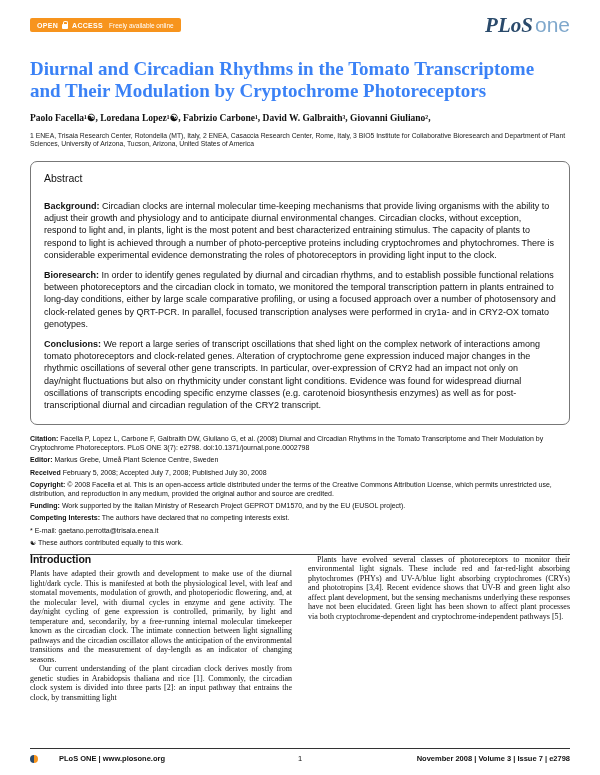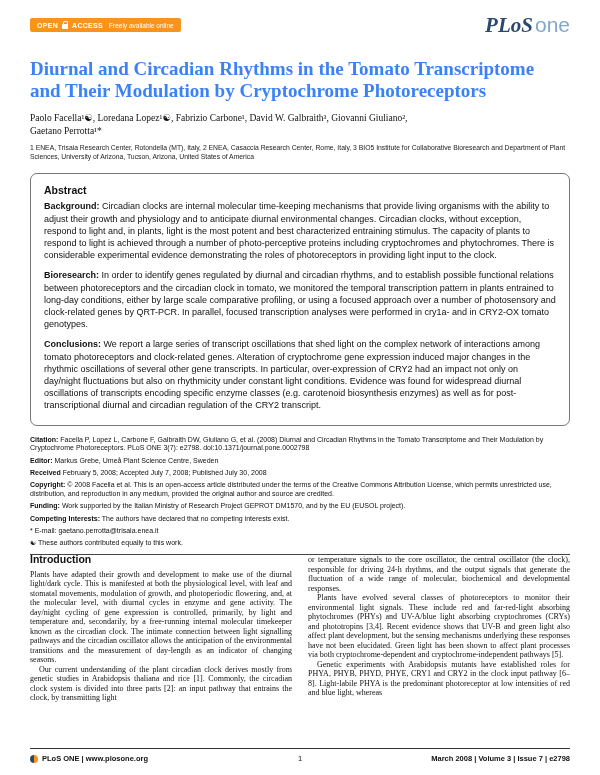--- a/index.html
+++ b/index.html
@@ -9,39 +9,39 @@
   .header{display:flex;justify-content:space-between;align-items:flex-start}
   .oa-badge{background:#F7941D;color:#fff;height:14px;display:flex;align-items:center;gap:4px;padding:0 7px;font-size:7px;border-radius:2px;margin-top:4px}
   .oa-open{font-weight:bold;letter-spacing:.3px}
   .lock{width:6px;height:5px;background:#fff;border-radius:1px;position:relative;display:inline-block;margin-top:2px}
   .lock::before{content:"";position:absolute;top:-3px;left:1px;width:3px;height:3px;border:1px solid #fff;border-bottom:none;border-radius:2px 2px 0 0}
   .oa-free{font-size:6.5px;margin-left:2px}
   .logo{font-size:21px;line-height:21px;white-space:nowrap}
   .logo-plos{font-family:"Liberation Serif",serif;font-weight:bold;font-style:italic;color:#2A4A6B}
   .logo-one{color:#7FA8CC;margin-left:2px}
   .title{font-family:"Liberation Serif",serif;font-size:19px;line-height:22px;font-weight:bold;color:#3b82f6;margin-top:22px;max-width:520px}
-  .authors{font-family:"Liberation Serif",serif;font-size:9.5px;font-weight:normal;line-height:12.5px;margin-top:10px}
+  .authors{font-family:"Liberation Serif",serif;font-size:9.5px;font-weight:bold;line-height:12.5px;margin-top:10px}
   .affil{font-size:6.8px;line-height:8.6px;color:#222;margin-top:7px;max-width:540px}
   .abstract-box{border:1px solid #777;border-radius:7px;margin-top:12px;padding:10px 13px;font-size:9px;line-height:12.2px}
-  .abstract-box h2{font-size:10.5px;margin-bottom:4px;font-weight:bold}
+  .abstract-box h2{font-size:10.5px;margin-bottom:16px;font-weight:normal}
   .abstract-box p{margin-bottom:8px}
   .abstract-box p:last-child{margin-bottom:3px}
   .ab-label{font-weight:bold;}
   .meta{margin-top:10px;font-size:7px;line-height:8.8px}
   .m-item{margin-bottom:3.5px}
   .m-label{font-weight:bold}
   .rule{border:none;border-top:1px solid #444;margin-top:6px}
   .columns{display:flex;gap:16px;margin-top:0;height:168px;overflow:hidden;
            font-family:"Liberation Serif",serif;font-size:8px;line-height:9.5px;text-align:justify}
   .col{width:262px;flex:0 0 262px}
   .col h2{font-family:"Liberation Sans",sans-serif;font-size:10.5px;font-weight:bold;margin-bottom:5px;text-align:left}
   .col p.ind{text-indent:9px}
   .footer{position:absolute;left:30px;right:30px;bottom:12px;border-top:1px solid #333;padding-top:5px;
           font-size:7.5px;display:flex;align-items:center}
-  .f-left{display:flex;align-items:center;gap:4px;font-weight:bold}
+  .f-left{display:flex;align-items:center;gap:21px;font-weight:bold}
   .f-icon{width:8px;height:8px;border-radius:50%;background:linear-gradient(90deg,#2A4A6B 50%,#F7941D 50%);display:inline-block}
   .f-page{position:absolute;left:50%;transform:translateX(-50%);font-weight:normal}
   .f-right{margin-left:auto;font-weight:bold}
 </style>
 </head>
 <body>
 
 <div class="page">
 
   <div class="header">
@@ -53,21 +53,20 @@
     </div>
     <div class="logo">
       <span class="logo-plos">PLoS</span><span class="logo-one">one</span>
     </div>
   </div>
 
   <h1 class="title">Diurnal and Circadian Rhythms in the Tomato Transcriptome and Their Modulation by Cryptochrome Photoreceptors</h1>
 
   <div class="authors">
     <div>Paolo Facella¹☯, Loredana Lopez¹☯, Fabrizio Carbone¹, David W. Galbraith³, Giovanni Giuliano²,</div>
-    <div>Gaetano Perrotta¹*</div>
   </div>
 
   <p class="affil">1 ENEA, Trisaia Research Center, Rotondella (MT), Italy, 2 ENEA, Casaccia Research Center, Rome, Italy, 3 BIO5 Institute for Collaborative Bioresearch and Department of Plant Sciences, University of Arizona, Tucson, Arizona, United States of America</p>
 
   <div class="abstract-box">
     <h2>Abstract</h2>
     <p>
       <span class="ab-label">Background:</span>
       <span>Circadian clocks are internal molecular time-keeping mechanisms that provide living organisms with the ability to adjust their growth and physiology and to anticipate diurnal environmental changes. Circadian clocks, without exception, respond to light and, in plants, light is the most potent and best characterized entraining stimulus. The capacity of plants to respond to light is achieved through a number of photo-perceptive proteins including cryptochromes and phytochromes. There is considerable experimental evidence demonstrating the roles of photoreceptors in providing light input to the clock.</span>
     </p>
@@ -116,28 +115,26 @@
 
   <hr class="rule">
 
   <div class="columns">
     <div class="col">
       <h2>Introduction</h2>
       <p>Plants have adapted their growth and development to make use of the diurnal light/dark cycle. This is manifested at both the physiological level, with leaf and stomatal movements, modulation of growth, and photoperiodic flowering, and, at the molecular level, with diurnal cycles in enzyme and gene activity. The day/night cycling of gene expression is controlled, primarily, by light and temperature and, secondarily, by a free-running internal molecular timekeeper known as the circadian clock. The intimate connection between light signalling pathways and the circadian oscillator allows the anticipation of the environmental transitions and the measurement of day-length as an indicator of changing seasons.</p>
       <p class="ind">Our current understanding of the plant circadian clock derives mostly from genetic studies in Arabidopsis thaliana and rice [1]. Commonly, the circadian clock system is divided into three parts [2]: an input pathway that entrains the clock, by transmitting light</p>
     </div>
     <div class="col">
-      <p>or temperature signals to the core oscillator, the central oscillator (the clock), responsible for driving 24-h rhythms, and the output signals that generate the fluctuation of a wide range of molecular, biochemical and developmental responses.</p>
       <p class="ind">Plants have evolved several classes of photoreceptors to monitor their environmental light signals. These include red and far-red-light absorbing phytochromes (PHYs) and UV-A/blue light absorbing cryptochromes (CRYs) and phototropins [3,4]. Recent evidence shows that UV-B and green light also affect plant development, but the sensing mechanisms underlying these responses have not been elucidated. Green light has been shown to affect plant processes via both cryptochrome-dependent and cryptochrome-independent pathways [5].</p>
-      <p class="ind">Genetic experiments with Arabidopsis mutants have established roles for PHYA, PHYB, PHYD, PHYE, CRY1 and CRY2 in the clock input pathway [6–8]. Light-labile PHYA is the predominant photoreceptor at low intensities of red and blue light, whereas</p>
     </div>
   </div>
 
   <div class="footer">
     <div class="f-left">
       <span class="f-icon"></span>
       <span>PLoS ONE | www.plosone.org</span>
     </div>
     <div class="f-page">1</div>
-    <div class="f-right">March 2008 | Volume 3 | Issue 7 | e2798</div>
+    <div class="f-right">November 2008 | Volume 3 | Issue 7 | e2798</div>
   </div>
 
 </div>
 
 </body></html>

